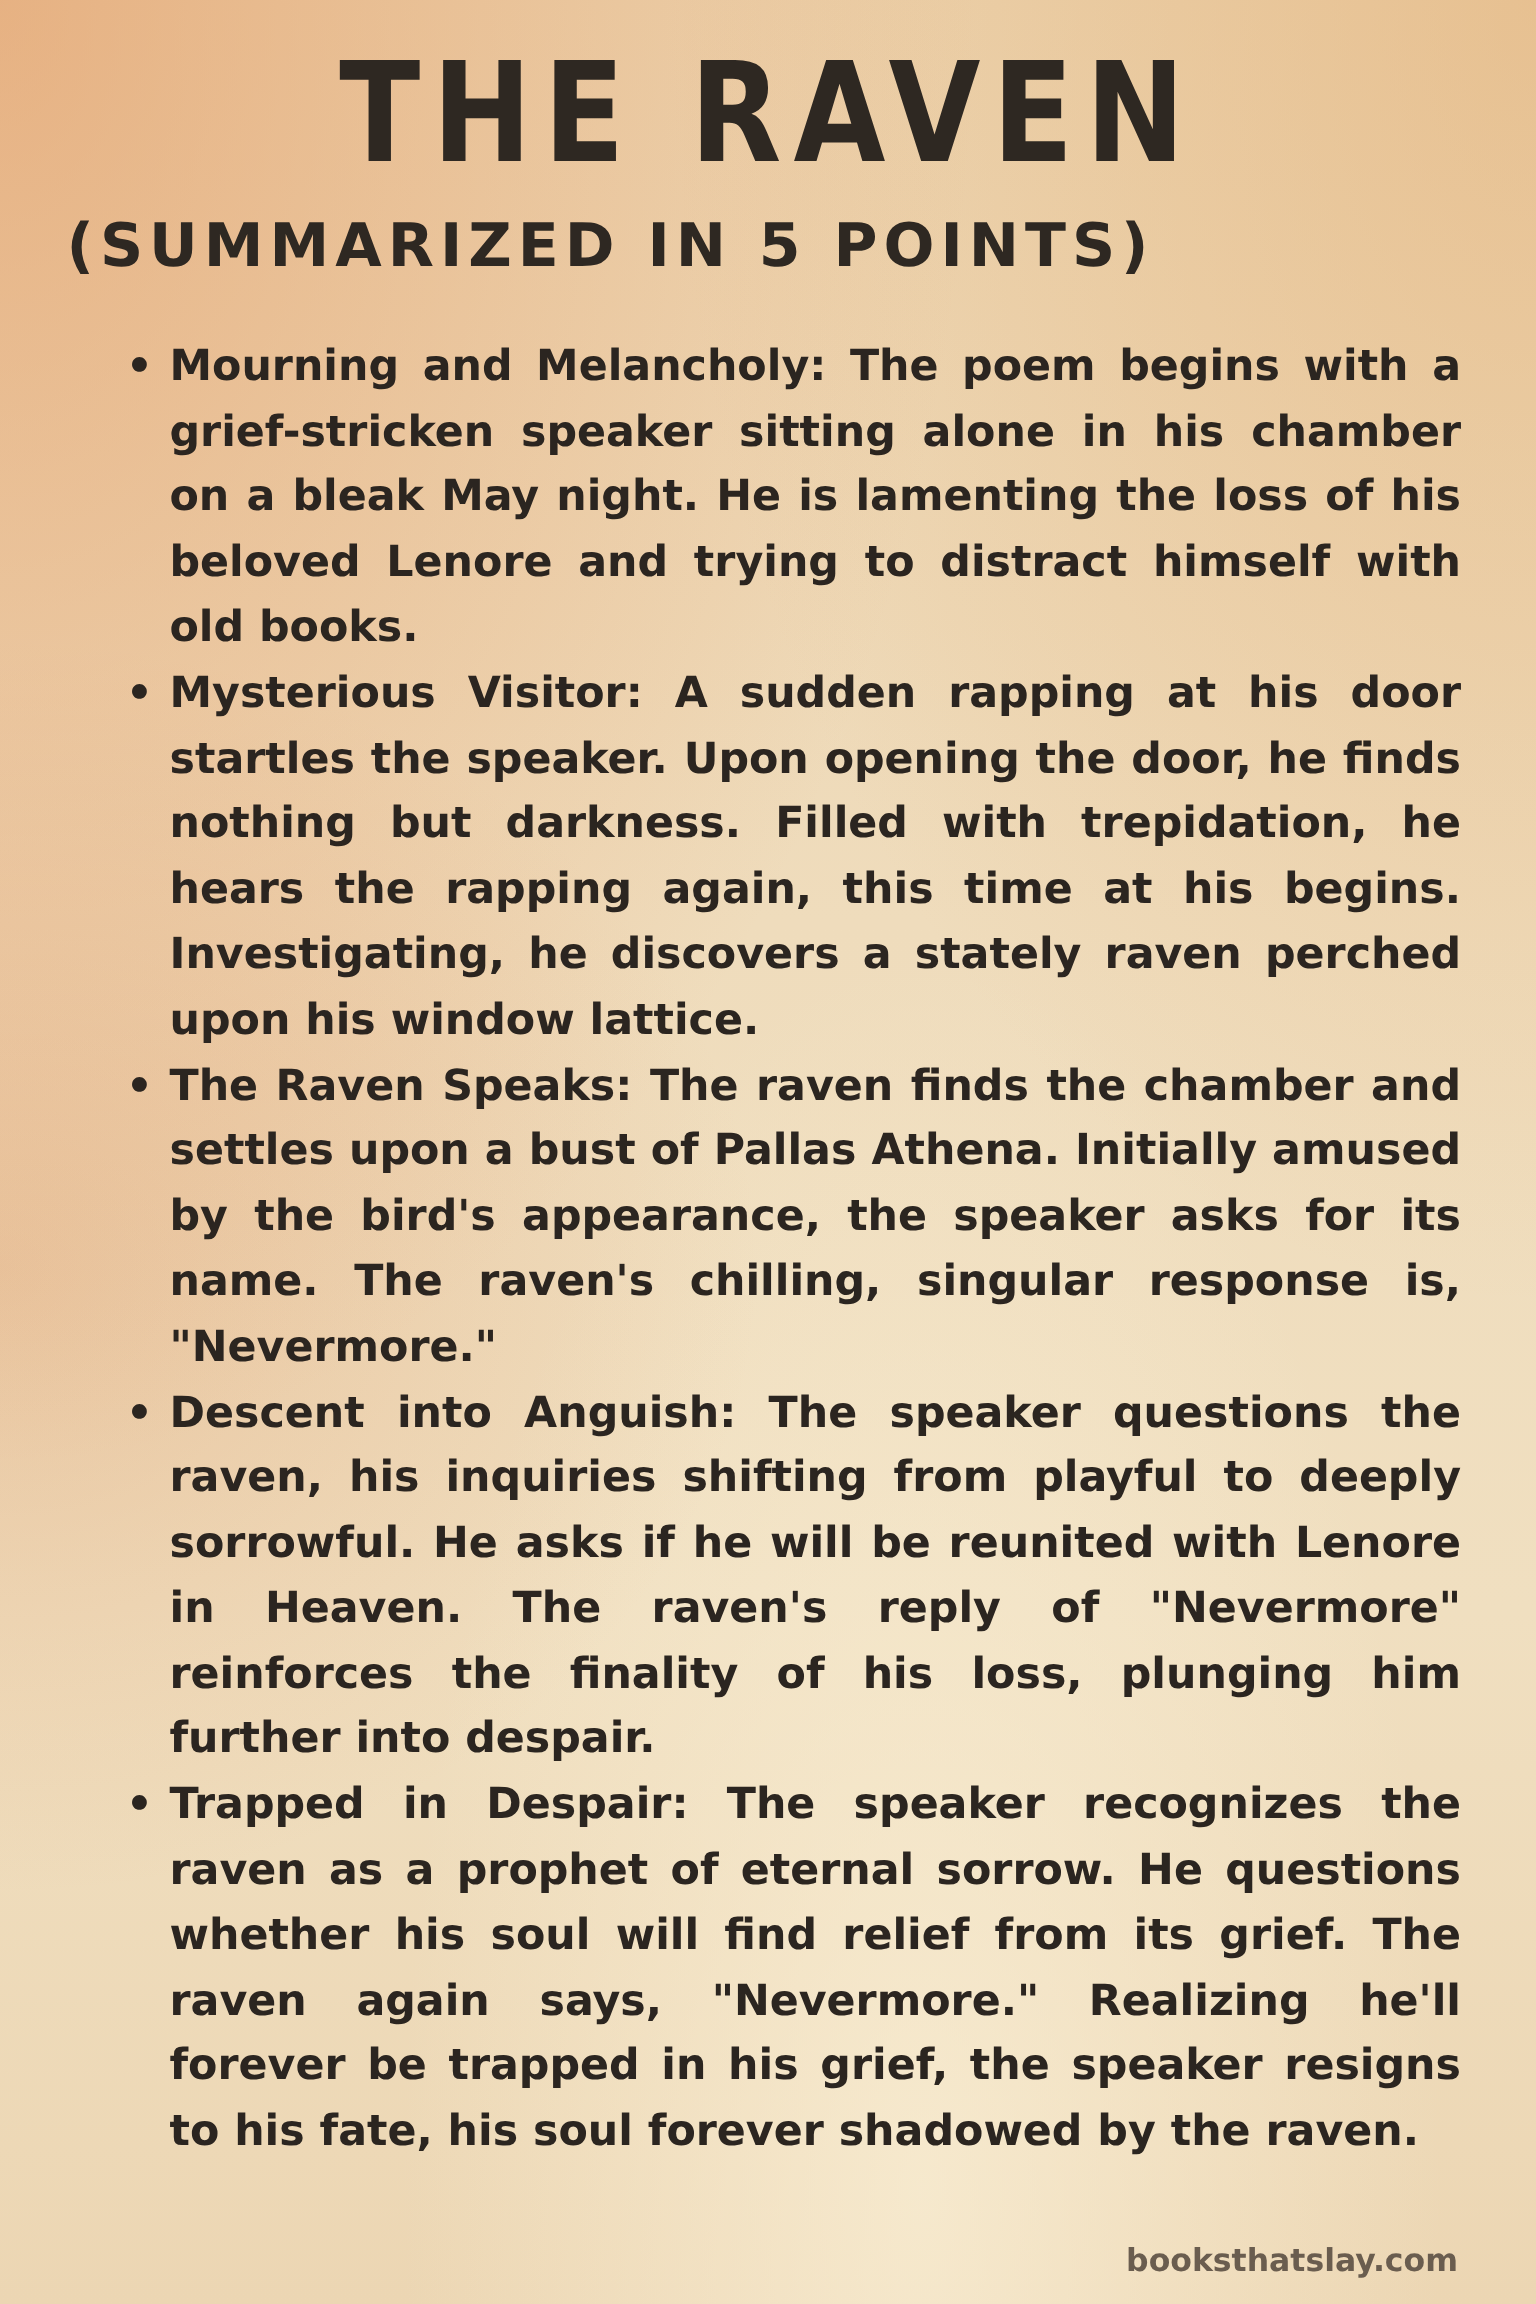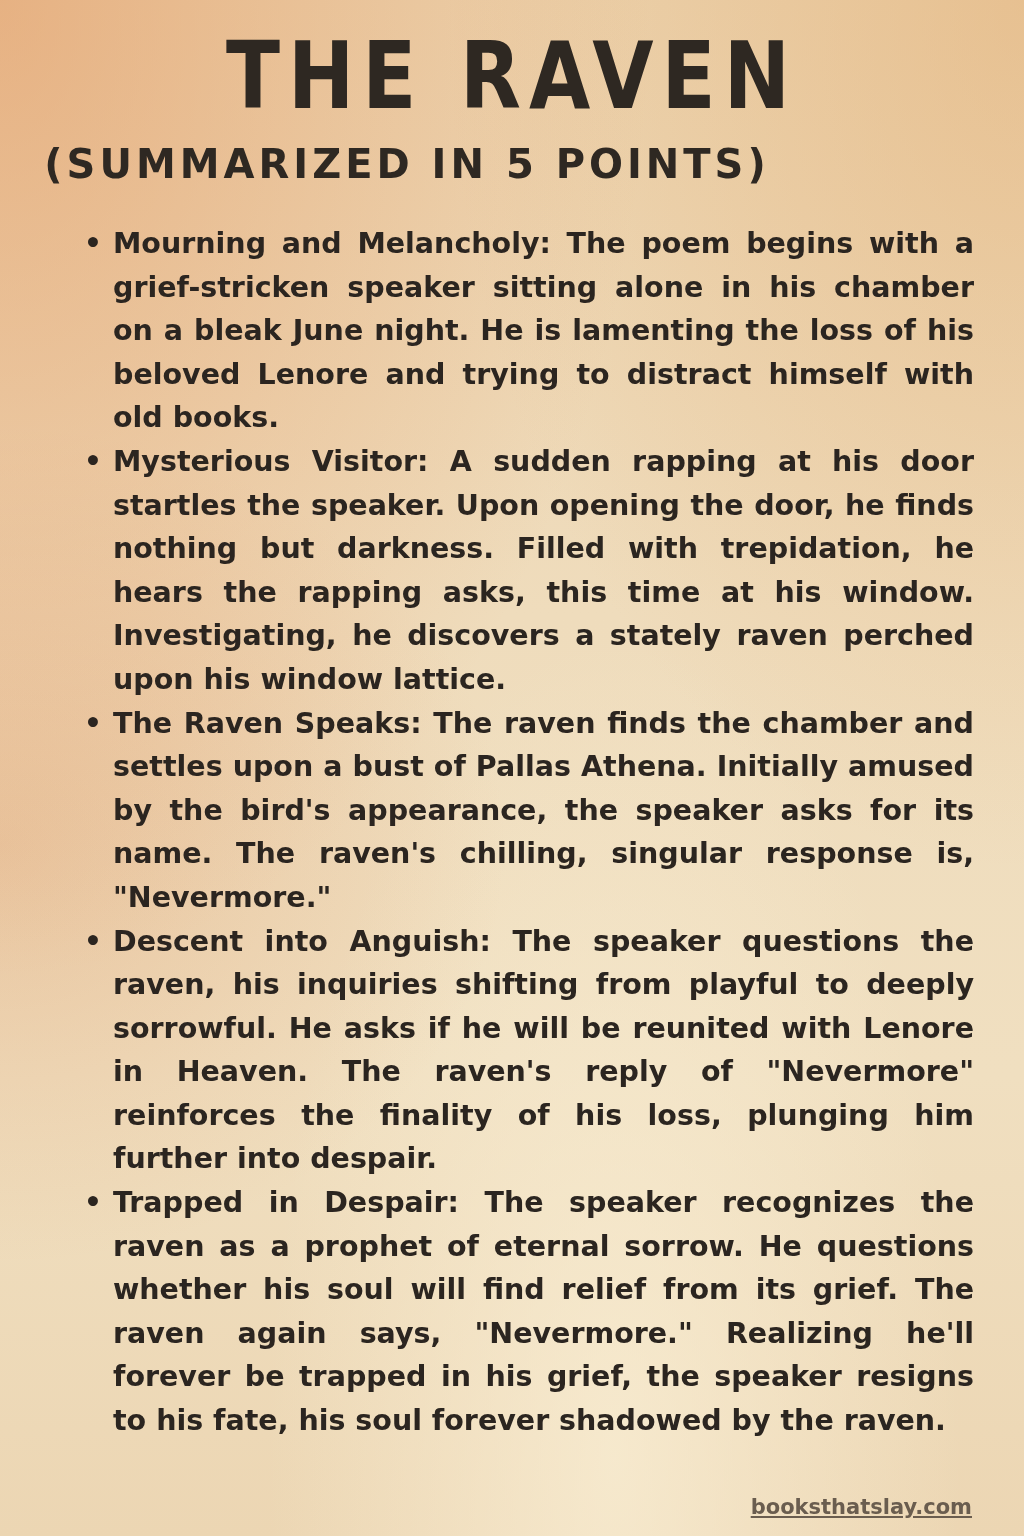--- a/index.html
+++ b/index.html
@@ -34,30 +34,30 @@
   ul.points li {
     position:relative; padding-left:33px;
     font-weight:bold; font-size:28.5px; line-height:43.6px;
     text-align:justify; color:#2b2520;
   }
   ul.points li .bullet {
     position:absolute; left:4px; top:0; font-size:28px;
   }
   .footer {
     position:absolute; right:52px; top:1495px;
-    font-weight:bold; font-size:21px; color:#6a5d4f;text-decoration:underline;
+    font-weight:bold; font-size:21px; color:#6a5d4f;
   }
 </style>
 </head>
 <body>
 
 <div class="title">THE RAVEN</div>
 <div class="subtitle">(SUMMARIZED IN 5 POINTS)</div>
 
 <ul class="points">
-  <li><span class="bullet">•</span><span>Mourning and Melancholy: The poem begins with a grief-stricken speaker sitting alone in his chamber on a bleak June night. He is lamenting the loss of his beloved Lenore and trying to distract himself with old books.</span></li>
-  <li><span class="bullet">•</span><span>Mysterious Visitor: A sudden rapping at his door startles the speaker. Upon opening the door, he finds nothing but darkness. Filled with trepidation, he hears the rapping asks, this time at his window. Investigating, he discovers a stately raven perched upon his window lattice.</span></li>
+  <li><span class="bullet">•</span><span>Mourning and Melancholy: The poem begins with a grief-stricken speaker sitting alone in his chamber on a bleak May night. He is lamenting the loss of his beloved Lenore and trying to distract himself with old books.</span></li>
+  <li><span class="bullet">•</span><span>Mysterious Visitor: A sudden rapping at his door startles the speaker. Upon opening the door, he finds nothing but darkness. Filled with trepidation, he hears the rapping again, this time at his begins. Investigating, he discovers a stately raven perched upon his window lattice.</span></li>
   <li><span class="bullet">•</span><span>The Raven Speaks: The raven finds the chamber and settles upon a bust of Pallas Athena. Initially amused by the bird's appearance, the speaker asks for its name. The raven's chilling, singular response is, "Nevermore."</span></li>
   <li><span class="bullet">•</span><span>Descent into Anguish: The speaker questions the raven, his inquiries shifting from playful to deeply sorrowful. He asks if he will be reunited with Lenore in Heaven. The raven's reply of "Nevermore" reinforces the finality of his loss, plunging him further into despair.</span></li>
   <li><span class="bullet">•</span><span>Trapped in Despair: The speaker recognizes the raven as a prophet of eternal sorrow. He questions whether his soul will find relief from its grief. The raven again says, "Nevermore." Realizing he'll forever be trapped in his grief, the speaker resigns to his fate, his soul forever shadowed by the raven.</span></li>
 </ul>
 
 <div class="footer">booksthatslay.com</div>
 
 </body></html>

